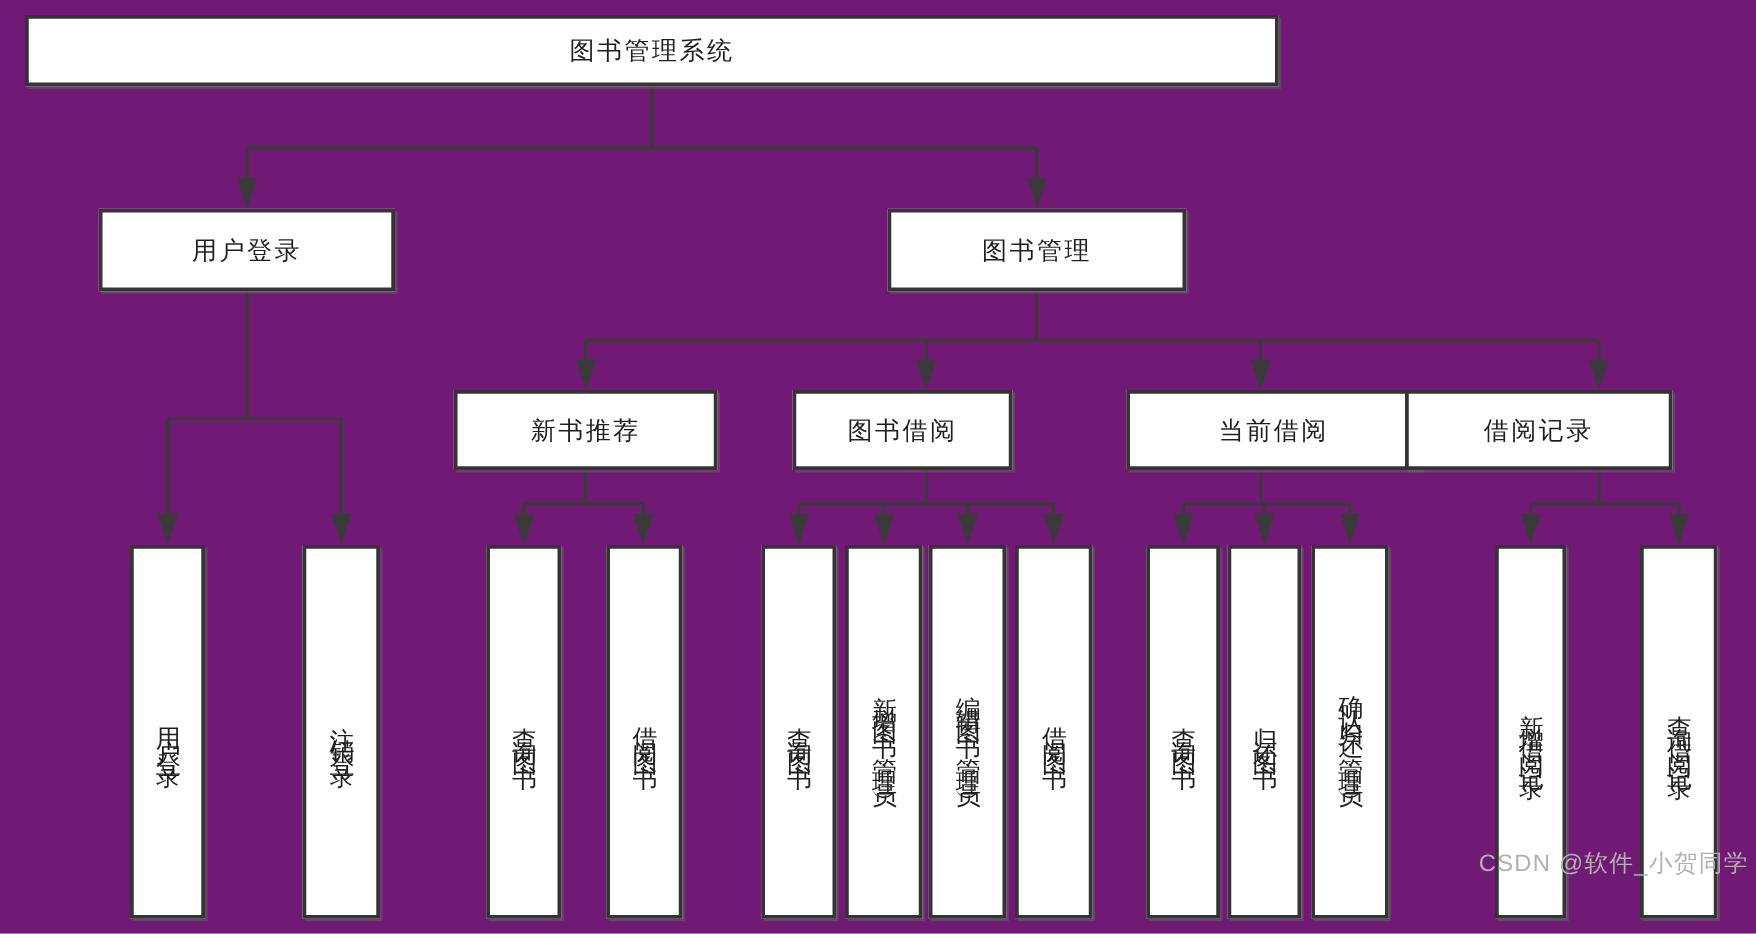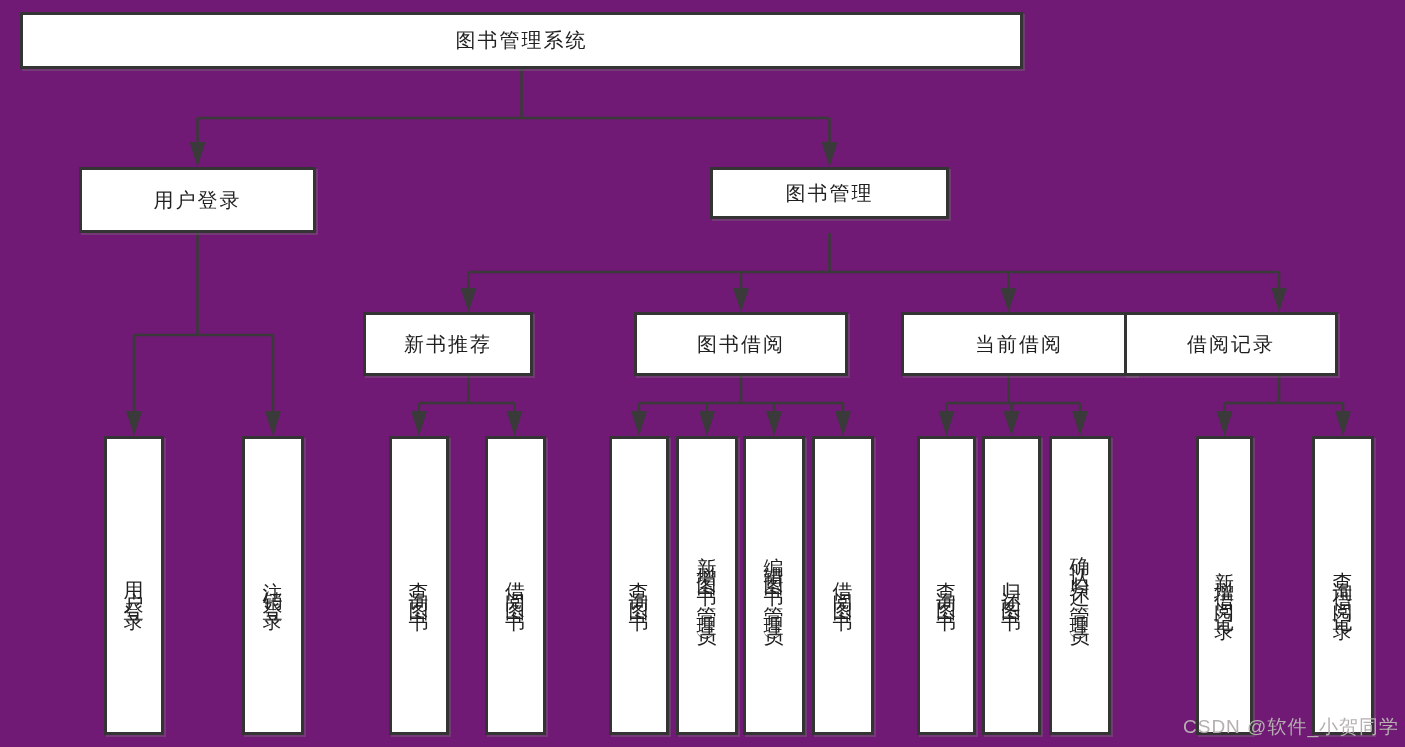--- a/index.html
+++ b/index.html
@@ -43,46 +43,46 @@
     font-size: 20px;
     color: #1f1f1f;
     letter-spacing: 10px;
     line-height: 1;
     white-space: nowrap;
   }
   
   .n-root   { left: 20px;  top: 12px;  width: 1003px; height: 57px; }
   
   .n-login  { left: 79px;  top: 167px; width: 237px;  height: 66px; }
-  .n-mgmt   { left: 710px; top: 167px; width: 239px;  height: 52px; }
+  .n-mgmt   { left: 710px; top: 167px; width: 239px;  height: 66px; }
   
   .n-l3     { top: 312px;  height: 64px; }
-  .n-rec    { left: 363px;  width: 170px; }
-  .n-borrow { left: 634px;  width: 214px; }
+  .n-rec    { left: 363px;  width: 211px; }
+  .n-borrow { left: 634px;  width: 176px; }
   .n-cur    { left: 901px;  width: 236px; }
   .n-hist   { left: 1124px; width: 214px; }
   
   .leaf     { top: 436px;  height: 299px; }
   .lf-1  { left: 104px;  width: 60px; }
   .lf-2  { left: 242px;  width: 62px; }
   .lf-3  { left: 389px;  width: 60px; }
   .lf-4  { left: 485px;  width: 61px; }
   .lf-5  { left: 609px;  width: 60px; }
   .lf-6  { left: 676px;  width: 62px; }
   .lf-7  { left: 743px;  width: 62px; }
   .lf-8  { left: 812px;  width: 62px; }
   .lf-9  { left: 917px;  width: 59px; }
   .lf-10 { left: 982px;  width: 59px; }
   .lf-11 { left: 1049px; width: 62px; }
   .lf-12 { left: 1196px; width: 57px; }
   .lf-13 { left: 1312px; width: 62px; }
   .watermark {
     position: absolute;
     left: 1183px;
-    top: 714px;
+    top: 678px;
     font-size: 19px;
     color: #b5afaf;
     letter-spacing: 1px;
     white-space: nowrap;
   }
 </style>
 </head>
 <body>
 
 <div id="canvas">

